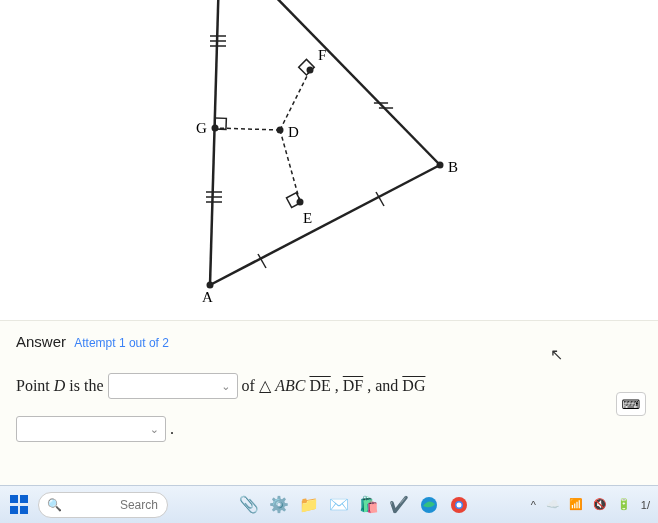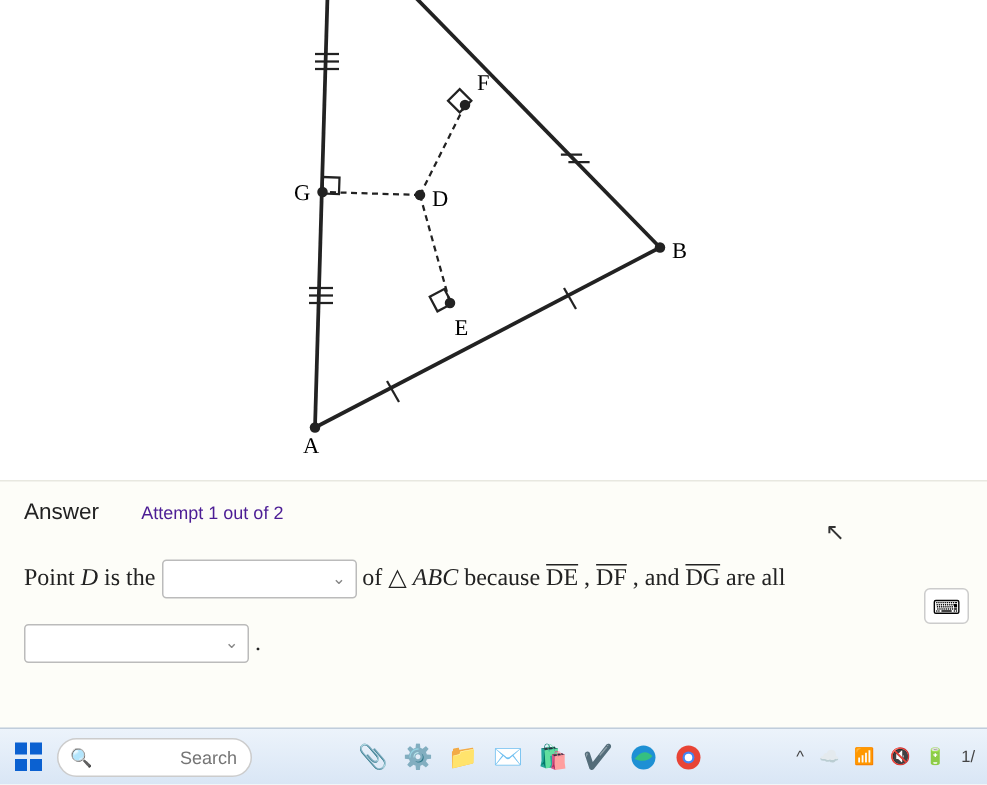--- a/index.html
+++ b/index.html
@@ -35,23 +35,23 @@
     }
     .answer-header {
       font-size: 15px;
       margin-bottom: 18px;
     }
     .answer-label {
       font-weight: normal;
       color: #222;
     }
     .attempt-label {
-      color: #4c1d95;
+      color: #3b82f6;
       font-size: 12px;
-      margin-left: 24px;
+      margin-left: 4px;
     }
     .fill-in-sentence {
       font-size: 16px;
       font-family: Georgia, 'Times New Roman', serif;
       color: #222;
       line-height: 2.2;
       display: flex;
       flex-wrap: wrap;
       align-items: center;
       gap: 4px;
@@ -236,27 +236,25 @@
     <div class="fill-in-sentence">
       <span>Point</span>
       <span class="italic">D</span>
       <span>is the</span>
       <span class="dropdown">
         <span class="chev">⌄</span>
       </span>
       <span>of</span>
       <span class="triangle-sym">△</span>
         <span class="italic">ABC</span>
-      <span>because</span>
       <span class="overline">DE</span>
         <span>,</span>
       <span class="overline">DF</span>
         <span>, and</span>
       <span class="overline">DG</span>
-      <span>are all</span>
       <div style="flex-basis:100%;height:0"></div>
       <span class="dropdown dropdown-small">
         <span class="chev">⌄</span>
       </span>
       <span>.</span>
     </div>
   </div>
 
   <div class="keyboard-icon-btn">
     <span>⌨</span>

